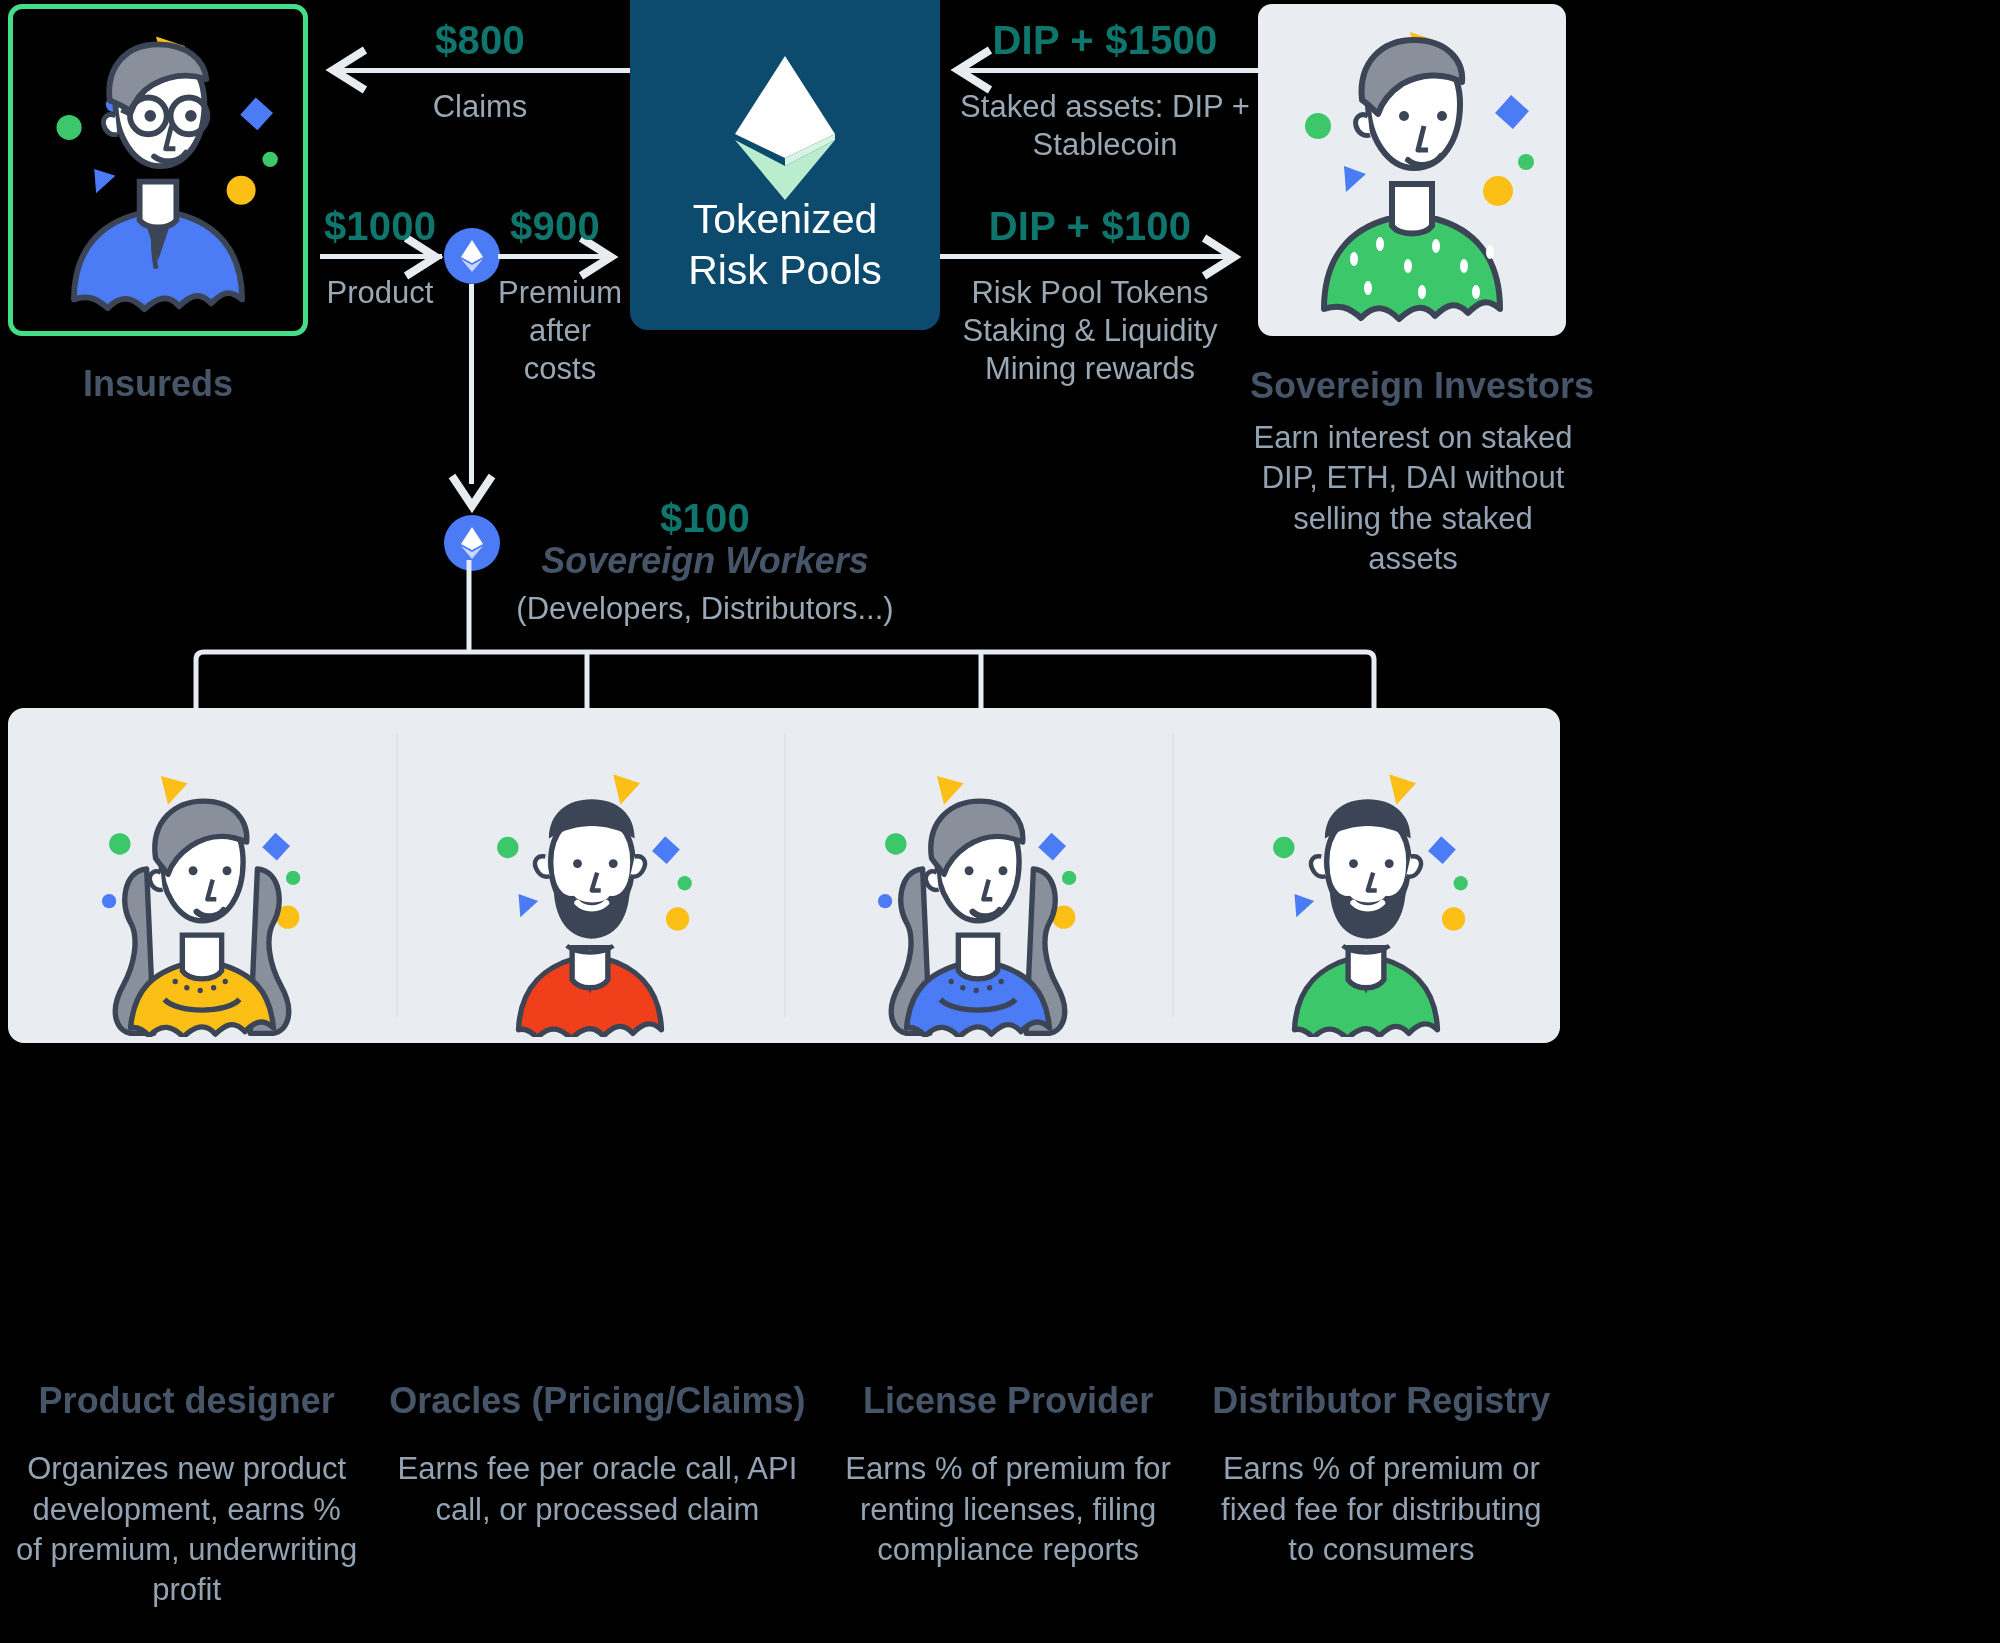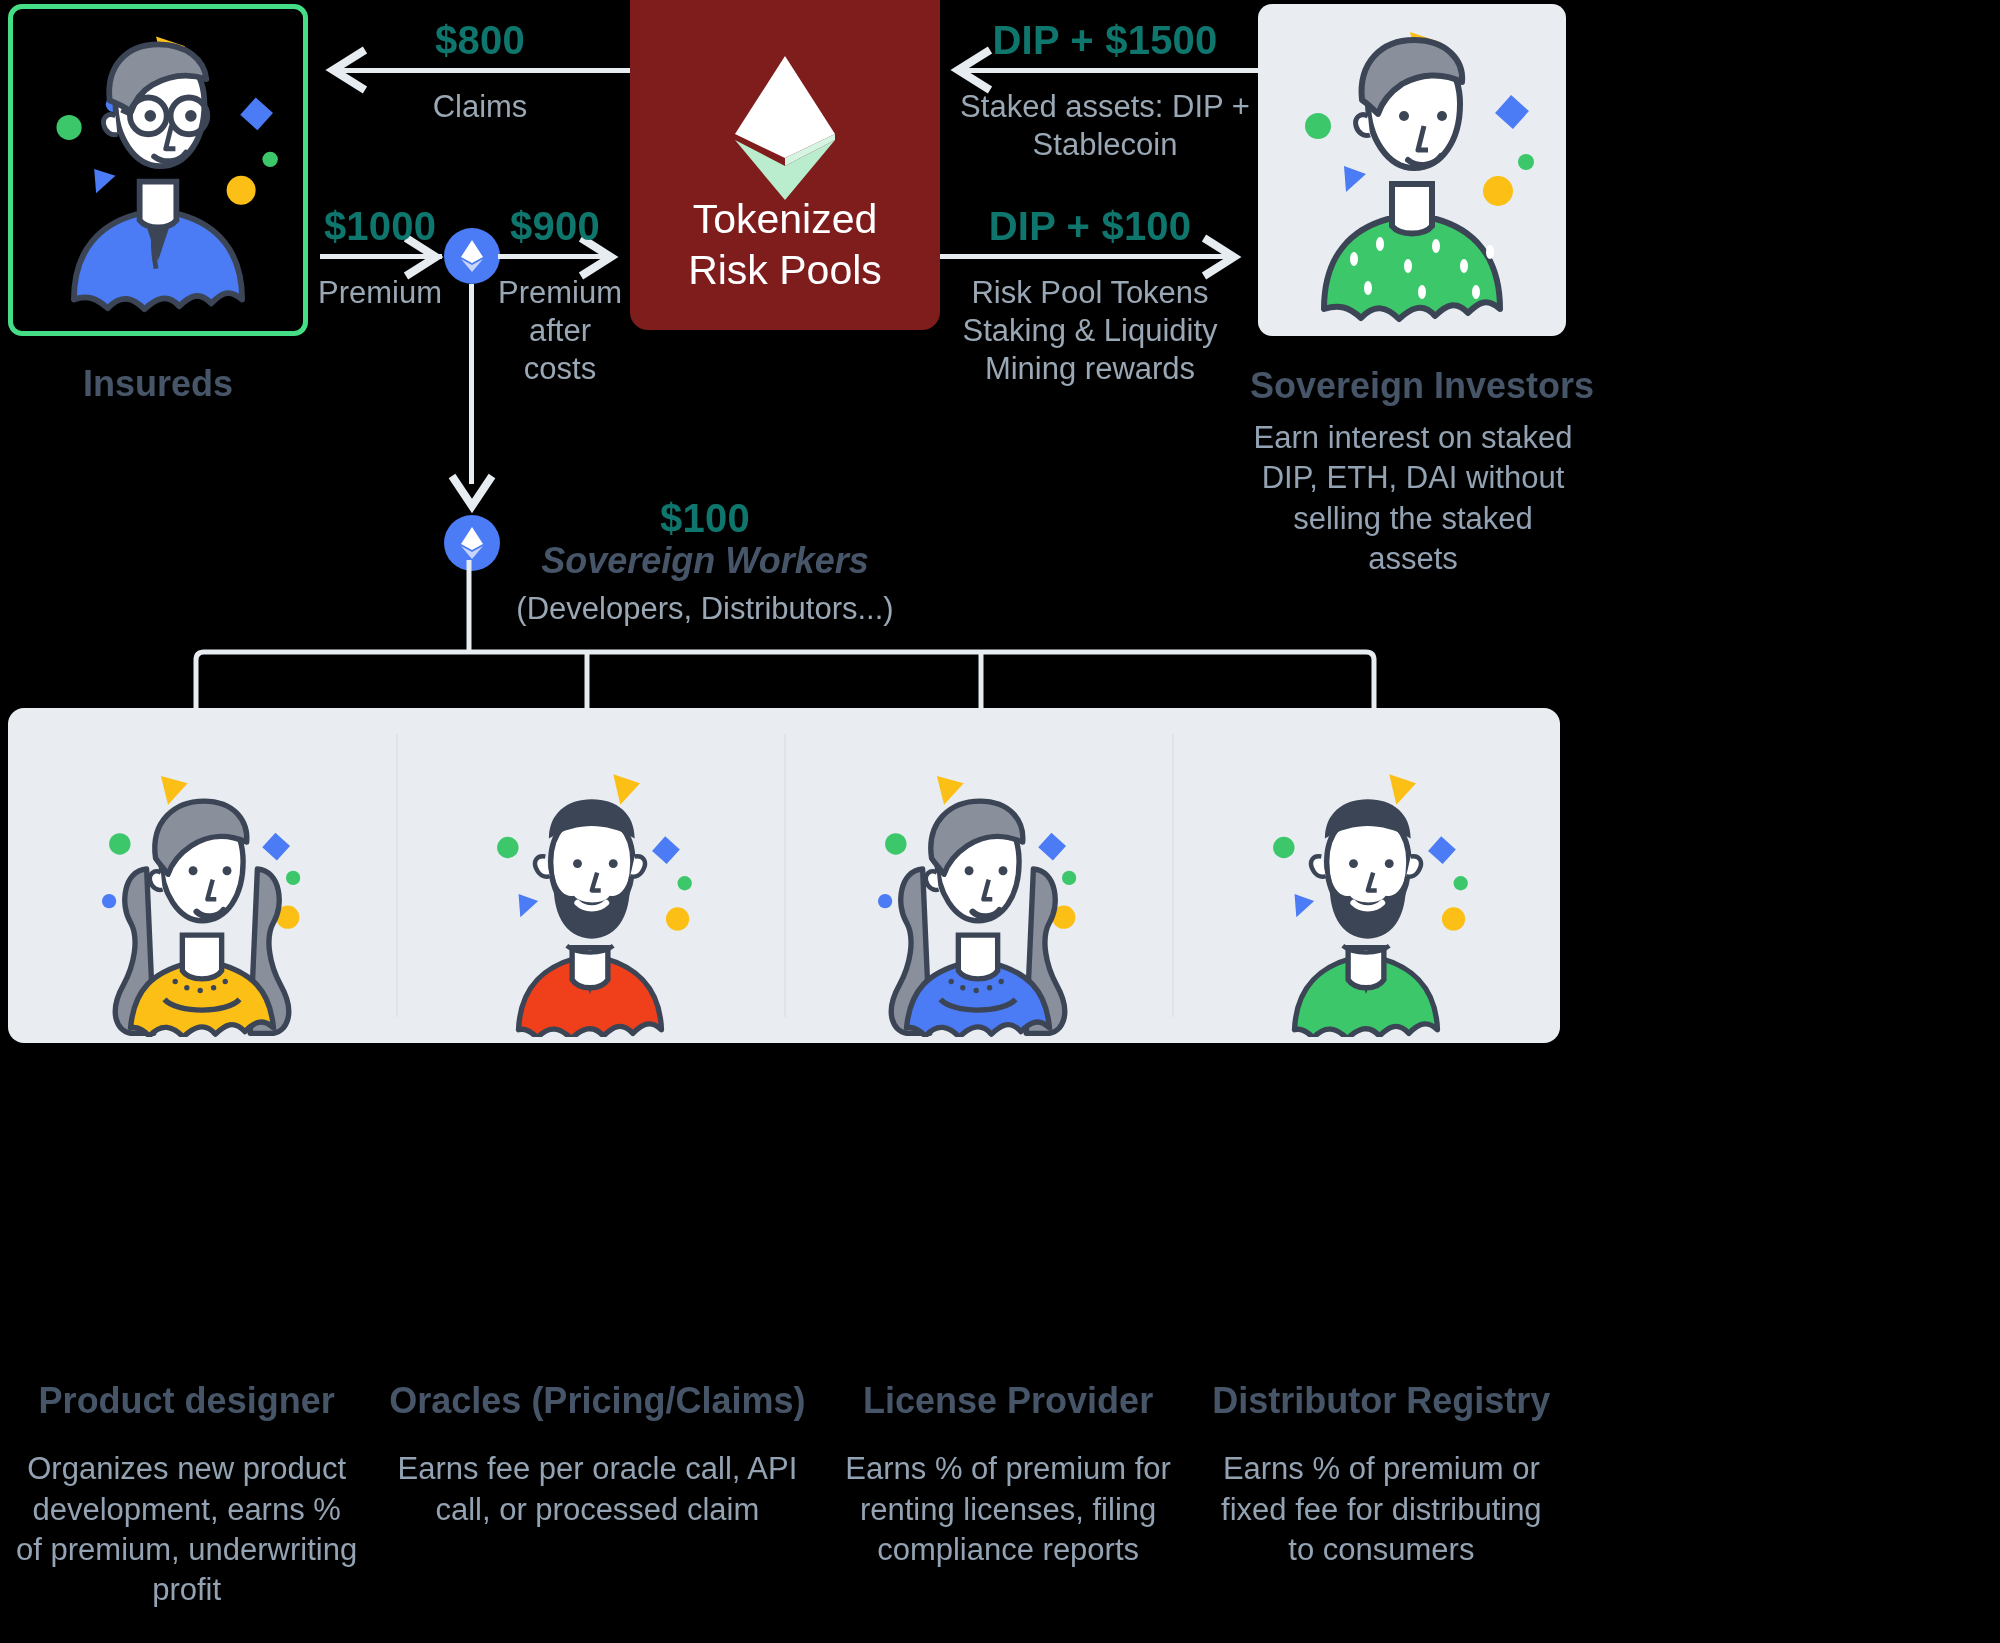--- a/index.html
+++ b/index.html
@@ -30,21 +30,21 @@
 
   
   .insureds-card{
     left:8px;top:4px;width:300px;height:332px;
     border:5px solid #45dd86;border-radius:14px;background:#000;box-sizing:border-box;
   }
   .insureds-label{left:8px;top:363px;width:300px;}
 
   
   .pool{
-    left:630px;top:0px;width:310px;height:330px;background:#7f1d1d;
+    left:630px;top:0px;width:310px;height:330px;background:#0c4a6e;
     border-radius:0 0 18px 18px;box-sizing:border-box;
     display:flex;flex-direction:column;align-items:center;justify-content:flex-end;
   }
   .pool-title{
     color:#ffffff;font-size:41px;font-weight:400;text-align:center;line-height:1.25;
     padding-bottom:34px;
   }
   .pool-eth{position:absolute;left:50%;top:48px;transform:translateX(-50%);}
 
   
@@ -164,21 +164,21 @@
     <path d="M40 4 L8 24 L40 44" fill="none" stroke="#e7ecf1" stroke-width="8"></path>
   </svg>
   <div class="abs amount" style="left:330px;top:18px;width:300px;">$800</div>
   <div class="abs flowlabel" style="left:330px;top:88px;width:300px;">Claims</div>
 
   <div class="abs" style="left:320px;top:254px;width:122px;height:5px;background:#e7ecf1;"></div>
   <svg class="abs" style="left:400px;top:234px;" width="44" height="46" viewBox="0 0 44 46">
     <path d="M6 4 L36 23 L6 42" fill="none" stroke="#e7ecf1" stroke-width="8"></path>
   </svg>
   <div class="abs amount" style="left:300px;top:204px;width:160px;">$1000</div>
-  <div class="abs flowlabel" style="left:295px;top:274px;width:170px;">Premium</div>
+  <div class="abs flowlabel" style="left:295px;top:274px;width:170px;">Product</div>
 
   <div class="abs eth-node" style="left:444px;top:228px;">
     <svg width="26" height="36" viewBox="0 0 26 36">
       <polygon points="13,2 24,19 13,25 2,19" fill="#ffffff"></polygon>
       <polygon points="13,27 24,21 13,34 2,21" fill="#c9d6fb"></polygon>
     </svg>
   </div>
 
   <div class="abs" style="left:498px;top:254px;width:116px;height:5px;background:#e7ecf1;"></div>
   <svg class="abs" style="left:575px;top:234px;" width="44" height="46" viewBox="0 0 44 46">

